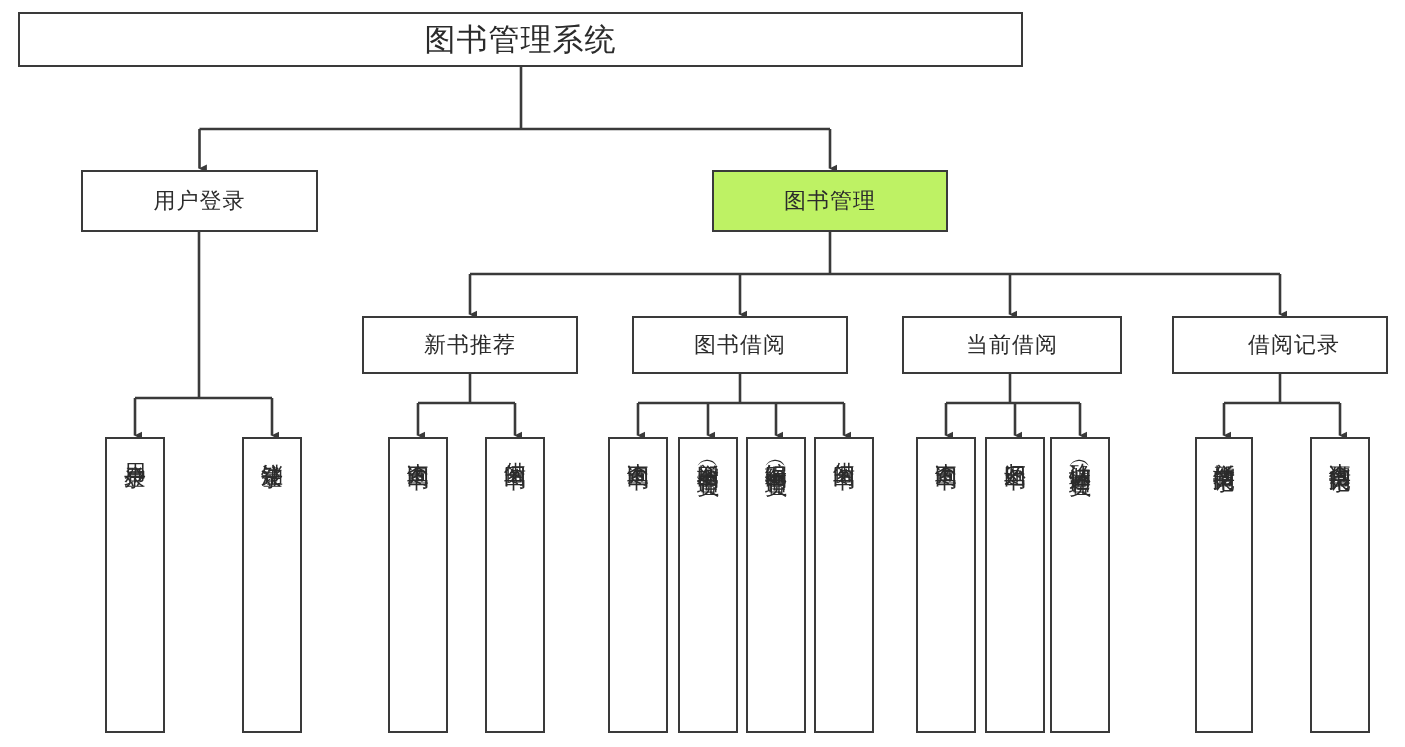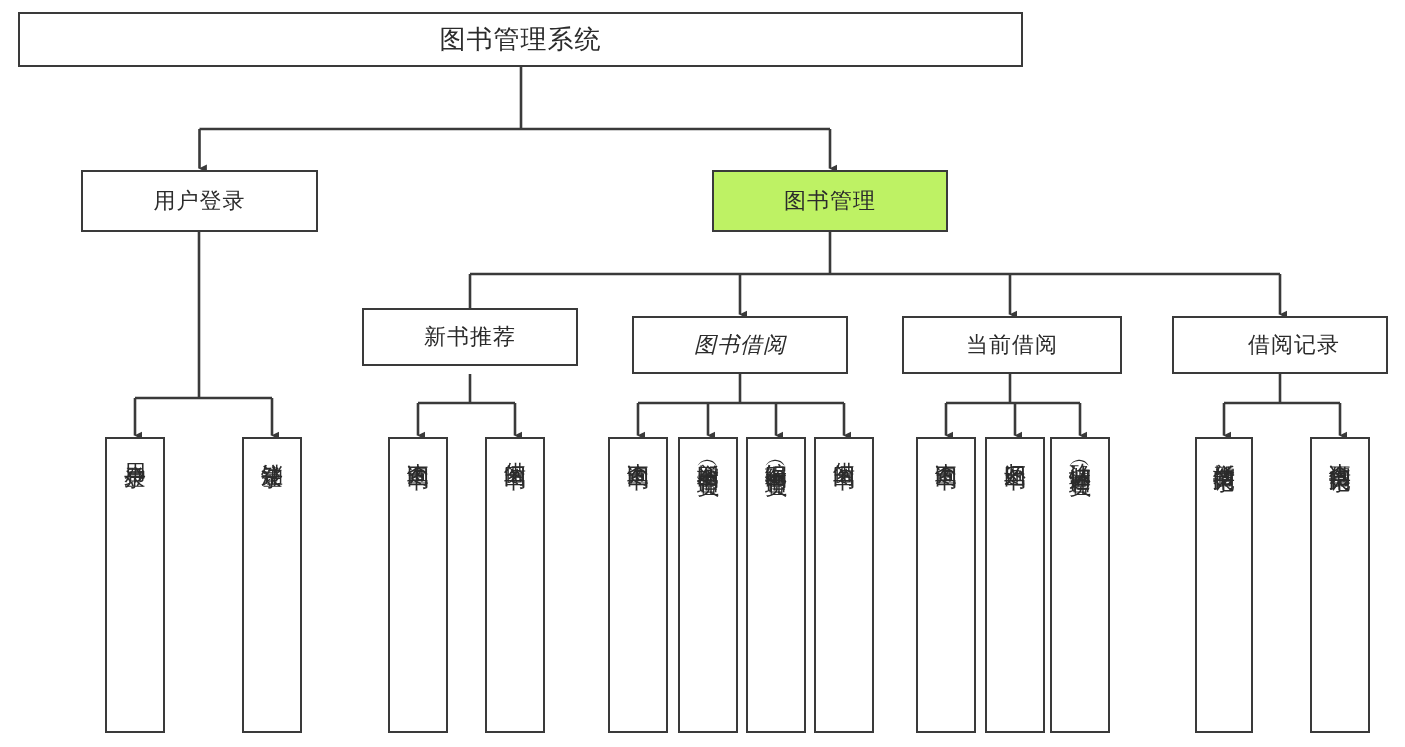--- a/index.html
+++ b/index.html
@@ -7,21 +7,21 @@
        font-family:"Liberation Sans","DejaVu Sans",sans-serif;}
   #stage{position:relative;width:1405px;height:747px;background:#fff;}
   svg.edges{position:absolute;left:0;top:0;width:1405px;height:747px;}
   .node{position:absolute;box-sizing:border-box;background:#ffffff;
         border:2px solid #3a3a3a;display:flex;align-items:center;
         justify-content:center;color:#2b2b2b;}
   .node.h{font-size:22px;letter-spacing:1px;}
   .node.v{writing-mode:vertical-rl;text-orientation:upright;
           font-size:22px;line-height:1.18;letter-spacing:2px;
           padding-top:6px;justify-content:flex-start;align-items:center;}
-  .node.root{font-size:26px;text-align:right;}
+  .node.root{font-size:31px;text-align:right;}
   .watermark{position:absolute;right:8px;bottom:4px;font-size:17px;
              color:#b9b9b9;white-space:nowrap;letter-spacing:0.5px;}
 </style>
 </head>
 <body>
 
 <div id="stage">
   <svg class="edges" id="edge-layer" viewBox="0 0 1405 747" xmlns="http://www.w3.org/2000/svg">
       <defs>
         <marker id="arrow" markerWidth="9" markerHeight="9" refX="4.5" refY="7.4" orient="auto" markerUnits="userSpaceOnUse">
@@ -65,24 +65,24 @@
   <div id="node-layer">
       <div class="node h root" style="left: 18px; top: 12px; width: 1005px; height: 55px; border-color: rgb(58, 58, 58); background: rgb(255, 255, 255); color: rgb(43, 43, 43);">
         <span>图书管理系统</span>
       </div>
       <div class="node h" style="left: 81px; top: 170px; width: 237px; height: 62px; border-color: rgb(58, 58, 58); background: rgb(255, 255, 255); color: rgb(43, 43, 43);">
         <span>用户登录</span>
       </div>
       <div class="node h" style="left: 712px; top: 170px; width: 236px; height: 62px; border-color: rgb(58, 58, 58); background: #bef264; color: rgb(43, 43, 43);">
         <span>图书管理</span>
       </div>
-      <div class="node h" style="left: 362px; top: 308px; width: 216px; height: 58px; border-color: rgb(58, 58, 58); background: rgb(255, 255, 255); color: rgb(43, 43, 43); text-align: right;">
+      <div class="node h" style="left: 362px; top: 316px; width: 216px; height: 58px; border-color: rgb(58, 58, 58); background: rgb(255, 255, 255); color: rgb(43, 43, 43); text-align: right;">
         <span>新书推荐</span>
       </div>
-      <div class="node h" style="left: 632px; top: 316px; width: 216px; height: 58px; border-color: rgb(58, 58, 58); background: rgb(255, 255, 255); color: rgb(43, 43, 43); font-style: italic;">
+      <div class="node h" style="left: 632px; top: 316px; width: 216px; height: 58px; border-color: rgb(58, 58, 58); background: rgb(255, 255, 255); color: rgb(43, 43, 43);">
         <span>图书借阅</span>
       </div>
       <div class="node h" style="left: 902px; top: 316px; width: 220px; height: 58px; border-color: rgb(58, 58, 58); background: rgb(255, 255, 255); color: rgb(43, 43, 43);">
         <span>当前借阅</span>
       </div>
       <div class="node h" style="left: 1172px; top: 316px; width: 216px; height: 58px; border-color: rgb(58, 58, 58); background: rgb(255, 255, 255); color: rgb(43, 43, 43); padding-left: 28px;">
         <span>借阅记录</span>
       </div>
       <div class="node v" style="left: 105px; top: 437px; width: 60px; height: 296px; border-color: rgb(58, 58, 58); background: rgb(255, 255, 255); color: rgb(43, 43, 43);">
         <span>用户登录</span>

